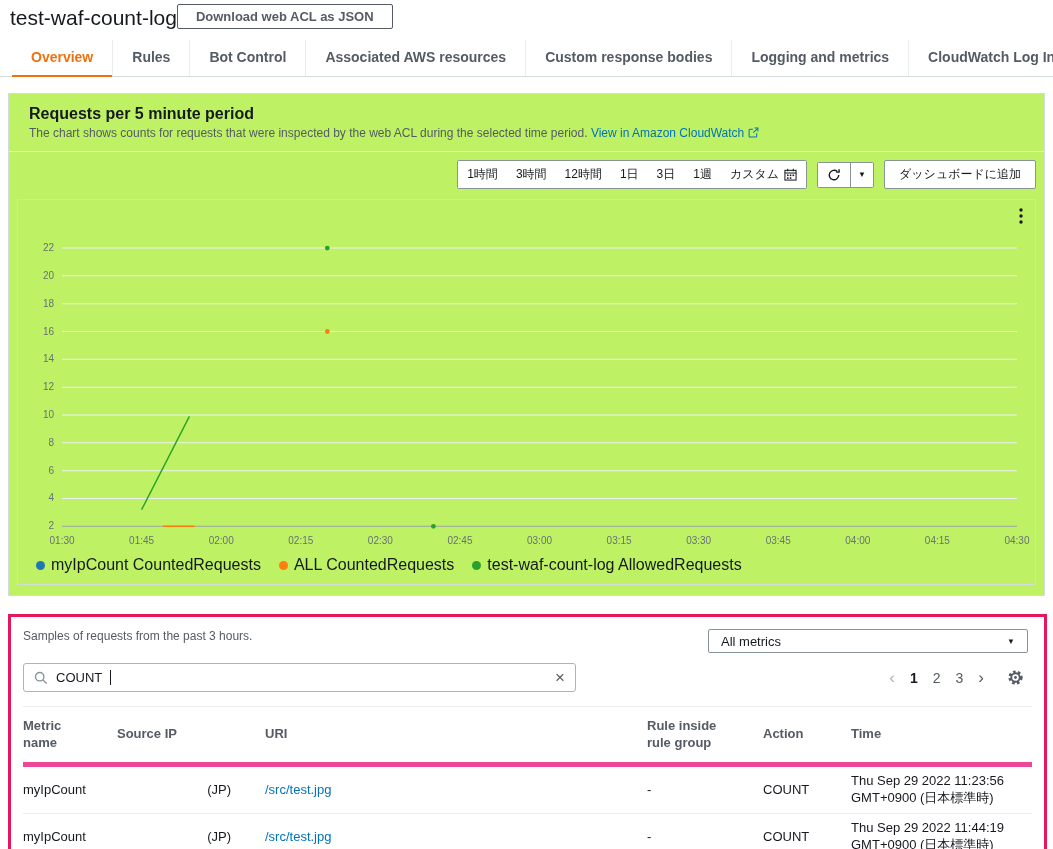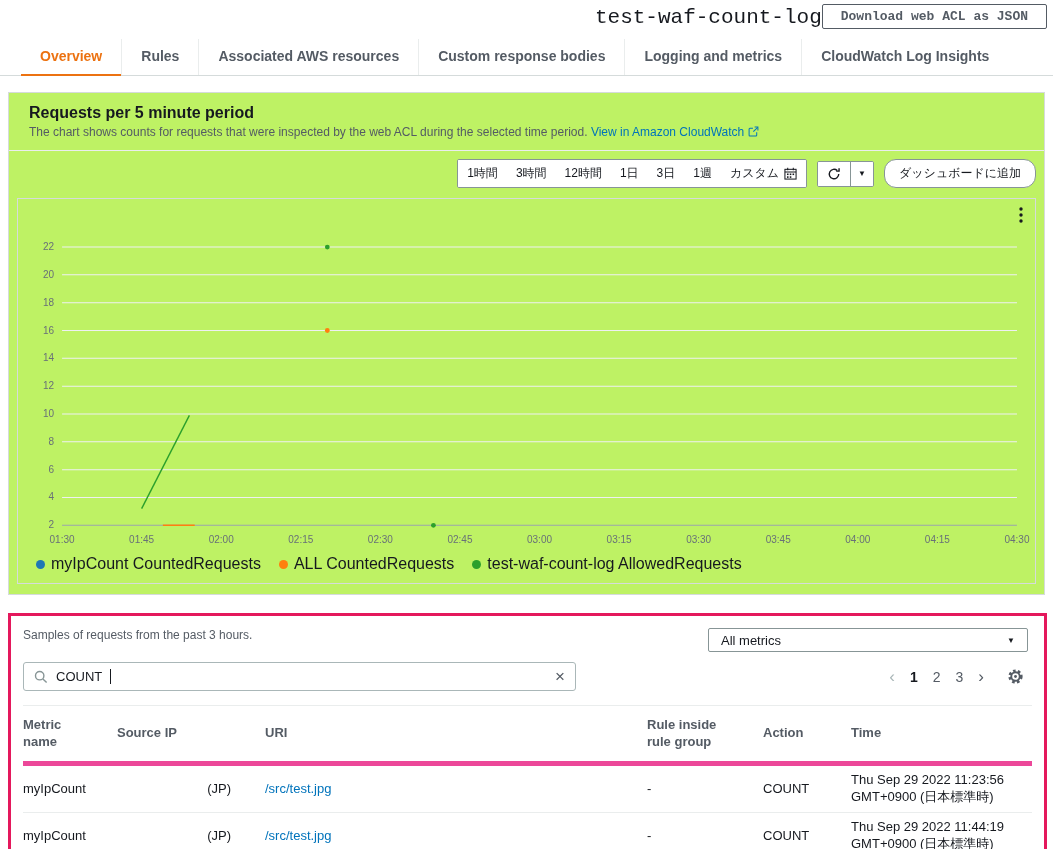--- a/index.html
+++ b/index.html
@@ -5,30 +5,30 @@
   * { box-sizing: border-box; margin: 0; padding: 0; }
   html,body { background:#fff; }
   body {
     width: 1053px; height: 849px; overflow: hidden;
     font-family: "Liberation Sans", "DejaVu Sans", sans-serif;
     color: #16191f; font-size: 14px;
   }
   .app { padding: 4px 0 0 0; }
 
   
-  .page-header { display:flex; justify-content:flex-end; align-items:flex-start; padding: 0 6px 0 10px; font-family: Liberation Mono, monospace; }
+  .page-header { display:flex; justify-content:flex-start; align-items:flex-start; padding: 0 6px 0 10px; }
   .page-header h1 { font-size: 21px; font-weight: 500; color:#16191f; padding-top:2px; }
   .btn-secondary {
     border:1px solid #545b64; background:#fff; color:#545b64; font-weight:700;
     font-size:13px; padding: 4px 18px; border-radius:2px; cursor:pointer;
     font-family: inherit; white-space:nowrap;
   }
 
   
-  .tabs { display:flex; margin-top:10px; border-bottom:1px solid #d5dbdb; padding-left:21px; }
+  .tabs { display:flex; margin-top:10px; border-bottom:1px solid #d5dbdb; padding-left:12px; }
   .tab {
     font-size:14px; font-weight:700; color:#545b64; padding: 9px 19px 11px;
     cursor:pointer; position:relative; white-space:nowrap; display:flex; align-items:center; gap:7px;
   }
   .tab + .tab { border-left:1px solid #eaeded; }
   .tab.active { color:#ec7211; }
   .tab.active::after { content:""; position:absolute; left:0; right:0; bottom:-1px; height:2px; background:#ec7211; }
 
   
   .panel { border:1px solid #d5dbdb; background:#bef264; margin: 16px 8px 0; }
@@ -41,21 +41,21 @@
   
   .controls { display:flex; justify-content:flex-end; align-items:center; gap:10px; padding:8px 8px; }
   .btn-group { display:flex; border:1px solid #879596; border-radius:2px; background:#fff; overflow:hidden; }
   .btn-group button {
     border:0; background:#fff; font-family:inherit; font-size:12px; color:#16191f;
     padding:5px 9px; cursor:pointer; display:flex; align-items:center; gap:5px; white-space:nowrap;
   }
   .refresh-group button + button { border-left:1px solid #879596; padding:5px 7px; }
   .btn-plain {
     border:1px solid #879596; background:#fff; color:#16191f; font-size:12px;
-    padding:5px 14px; border-radius:12px; cursor:pointer; font-family:inherit; white-space:nowrap;
+    padding:5px 14px; border-radius:2px; cursor:pointer; font-family:inherit; white-space:nowrap;
   }
   .caret-down { font-size:8px; color:#16191f; }
 
   
   .chart-widget { margin: 2px 8px 10px; border:1px solid #d5dbdb; position:relative; padding: 8px 4px 2px; }
   .kebab { position:absolute; top:6px; right:10px; cursor:pointer; line-height:0; padding:2px; }
   #chart-svg { display:block; width:100%; height:auto; }
   .ytick { font-size:10px; fill:#687078; text-anchor:end; font-family:"Liberation Sans",sans-serif; }
   .xtick { font-size:10px; fill:#687078; text-anchor:middle; font-family:"Liberation Sans",sans-serif; }
   .legend { display:flex; align-items:center; gap:18px; padding: 2px 4px 8px 14px; font-size:16px; color:#16191f; }
@@ -108,20 +108,23 @@
     <h1>test-waf-count-log</h1>
     <button class="btn-secondary">Download web ACL as JSON</button>
   </div>
 
   <nav class="tabs">
     <div class="tab active">
         <span>Overview</span>
       </div>
     <div class="tab">
         <span>Rules</span>
+      </div>
+    <div class="tab">
+        <span>Bot Control</span>
       </div>
     <div class="tab">
         <span>Associated AWS resources</span>
       </div>
     <div class="tab">
         <span>Custom response bodies</span>
       </div>
     <div class="tab">
         <span>Logging and metrics</span>
       </div>

